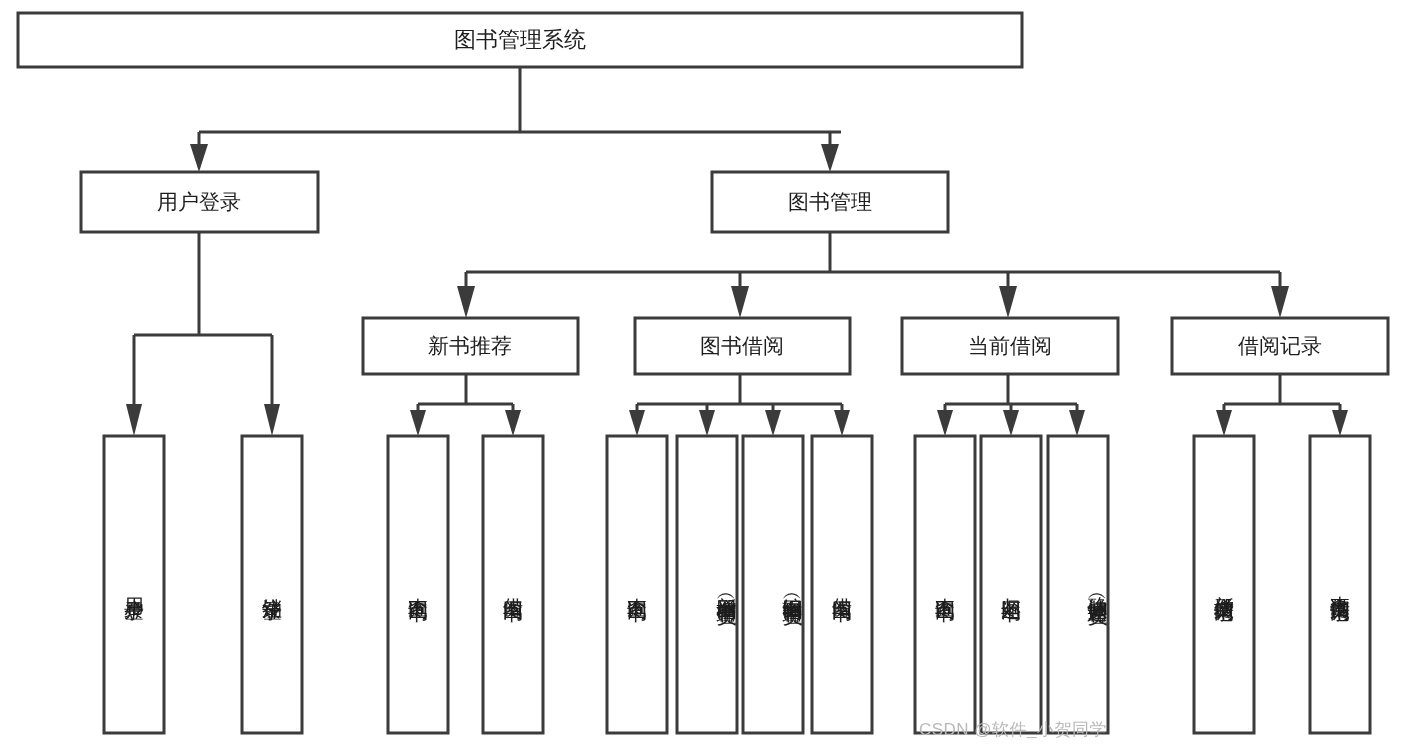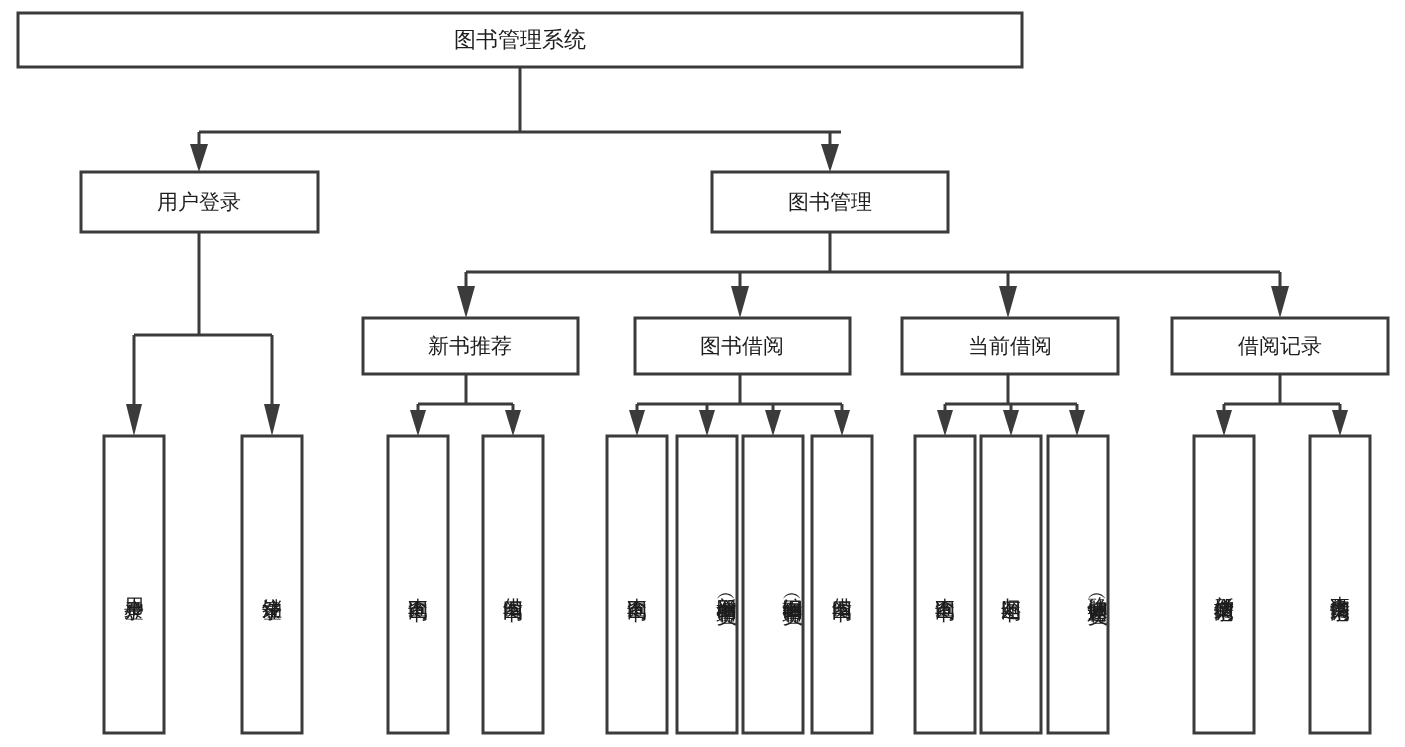--- a/index.html
+++ b/index.html
@@ -190,14 +190,15 @@
   <div class="node-label-v" style="left:607px; top:436px; width:60px; height:297px;">查询图书</div>
   <div class="node-label-v" style="left:677px; top:436px; width:60px; height:297px; align-items:flex-start; padding-top:6px; box-sizing:border-box;">新增图书（管理员）</div>
   <div class="node-label-v" style="left:743px; top:436px; width:60px; height:297px; align-items:flex-start; padding-top:6px; box-sizing:border-box;">编辑图书（管理员）</div>
   <div class="node-label-v" style="left:812px; top:436px; width:60px; height:297px;">借阅图书</div>
   <div class="node-label-v" style="left:915px; top:436px; width:60px; height:297px;">查询图书</div>
   <div class="node-label-v" style="left:981px; top:436px; width:60px; height:297px;">归还图书</div>
   <div class="node-label-v" style="left:1048px; top:436px; width:60px; height:297px; align-items:flex-start; padding-top:6px; box-sizing:border-box;">确认归还（管理员）</div>
   <div class="node-label-v" style="left:1194px; top:436px; width:60px; height:297px;">新增借阅记录</div>
   <div class="node-label-v" style="left:1310px; top:436px; width:60px; height:297px;">查询借阅记录</div>
 
+  <div class="watermark">CSDN @软件_小贺同学</div>
 
 </div>
 
 </body></html>

